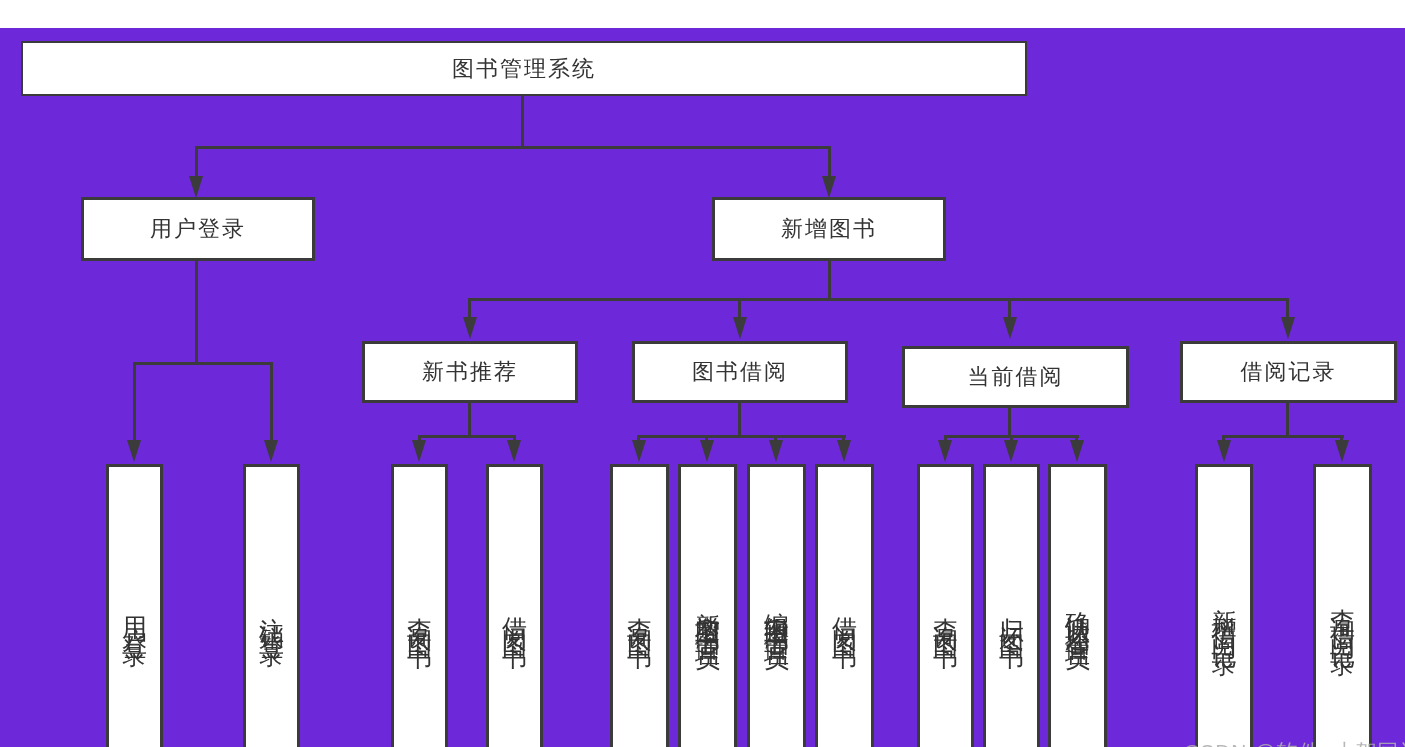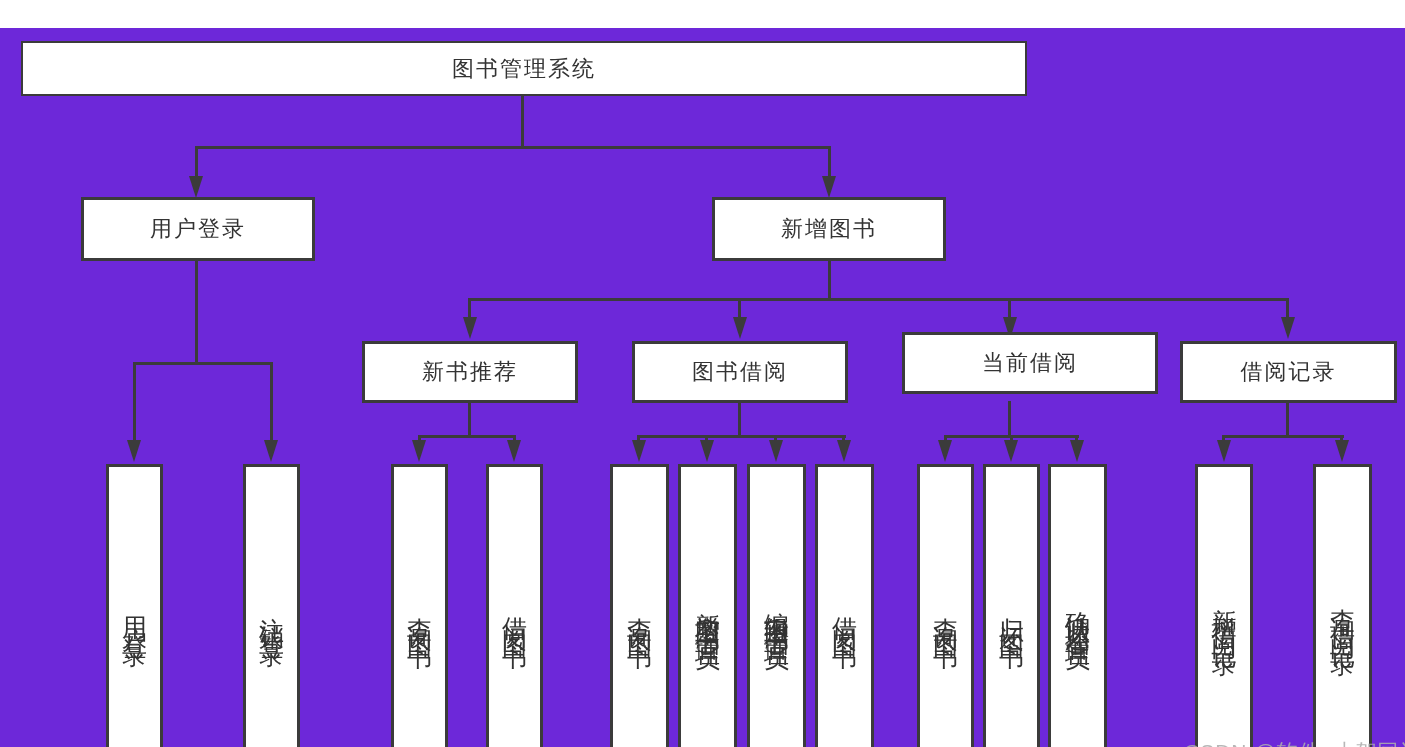--- a/index.html
+++ b/index.html
@@ -105,21 +105,21 @@
   <div class="node hnode" style="left:712px;top:169px;width:234px;height:64px">
     <span>新增图书</span>
   </div>
 
   <div class="node hnode" style="left:362px;top:313px;width:216px;height:62px">
     <span>新书推荐</span>
   </div>
   <div class="node hnode" style="left:632px;top:313px;width:216px;height:62px">
     <span>图书借阅</span>
   </div>
-  <div class="node hnode" style="left:902px;top:304px;width:256px;height:62px">
+  <div class="node hnode" style="left:902px;top:318px;width:227px;height:62px">
     <span>当前借阅</span>
   </div>
   <div class="node hnode" style="left:1180px;top:313px;width:217px;height:62px">
     <span>借阅记录</span>
   </div>
 
   <div class="node vnode" style="left:106px;width:57px">
     <span class="vtext">用户登录</span>
   </div>
   <div class="node vnode" style="left:243px;width:57px">

